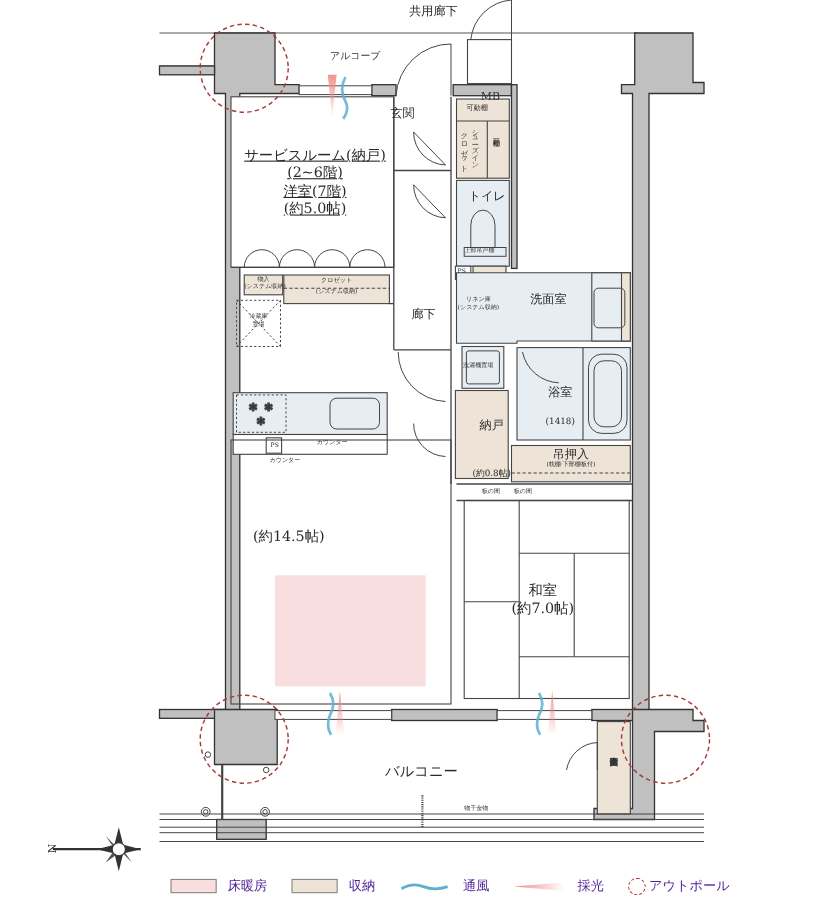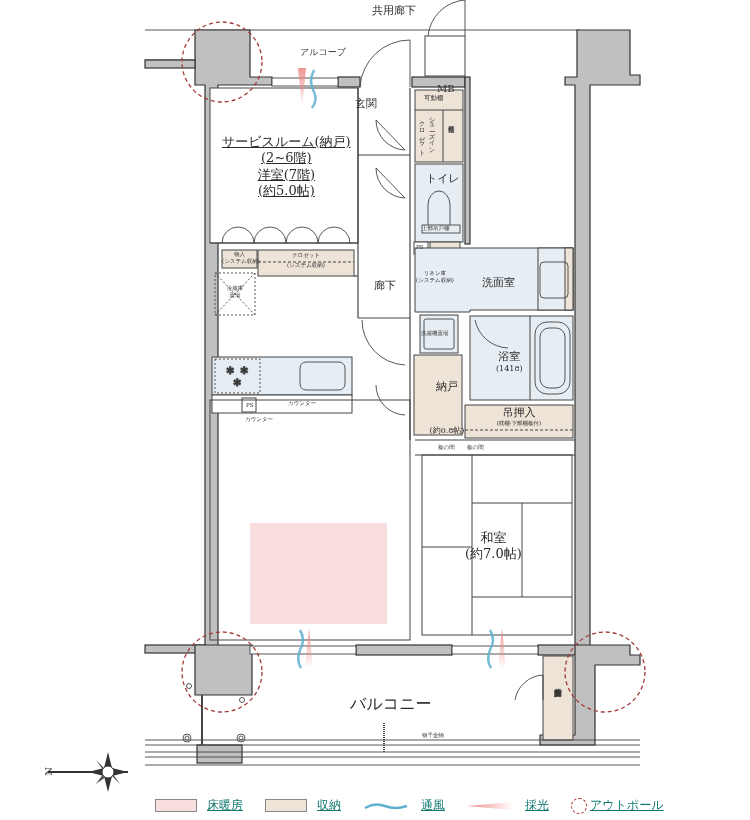--- a/index.html
+++ b/index.html
@@ -4,21 +4,21 @@
 <style>
   html,body{margin:0;padding:0;background:#fff;}
   body{width:750px;height:820px;position:relative;overflow:hidden;font-family:"DejaVu Serif","Liberation Serif",serif;color:#222;}
   #plan{position:absolute;left:0;top:0;width:750px;height:820px;}
   .lbl{position:absolute;white-space:nowrap;text-align:center;line-height:1.25;color:#2a2a2a;font-family:"DejaVu Serif","Liberation Serif",serif;}
   .lbl.big{font-size:13px;}
   .lbl.mid{font-size:11px;}
   .lbl.sm{font-size:7px;color:#333;}
   .lbl.xs{font-size:5.5px;color:#333;}
   .vert{writing-mode:vertical-rl;letter-spacing:0px;}
-  .legend{position:absolute;left:155px;top:797px;display:flex;align-items:center;font-size:12px;color:#0f766e;text-decoration:underline;}
+  .legend{position:absolute;left:155px;top:797px;display:flex;align-items:center;font-size:12px;color:#4c1d95;}
   .legend .item{display:flex;align-items:center;margin-right:22px;}
   .swatch{width:40px;height:11px;border:1px solid #888;margin-right:10px;}
   .wind,.light{width:46px;height:12px;margin-right:12px;}
   .ring{width:14px;height:14px;border:1.3px dashed #a33;border-radius:50%;margin-right:3px;}
 </style>
 </head>
 <body>
 
 <svg id="plan" viewBox="0 0 750 820" xmlns="http://www.w3.org/2000/svg">
   <defs>
@@ -236,45 +236,46 @@
 </div>
 <div class="lbl xs" style="left:246px;top:402px;">PS</div>
 <div class="lbl xs" style="left:288px;top:400px;">カウンター</div>
 <div class="lbl xs" style="left:245px;top:416px;">カウンター</div>
 
 <div class="lbl xs" style="left:416px;top:244px;">PS</div>
 <div class="lbl xs" style="left:416px;top:270px;">
   <div>リネン庫</div>
   <div>(システム収納)</div>
 </div>
-<div class="lbl mid" style="left:482px;top:276px;">洗面室</div>
+<div class="lbl mid" style="left:482px;top:265px;">洗面室</div>
 <div class="lbl xs" style="left:421px;top:330px;">洗濯機置場</div>
 <div class="lbl mid" style="left:496px;top:350px;">
   <div>浴室</div>
-  <div style="font-size:8px;">(1418)</div>
+  <div style="font-size:8px;margin-top:14px;">(1418)</div>
 </div>
 <div class="lbl mid" style="left:416px;top:380px;width:62px;">
   <div>納戸</div>
   <div style="font-size:8px;margin-top:32px;">(約0.8帖)</div>
 </div>
 <div class="lbl mid" style="left:465px;top:406px;width:108px;">
   <div>吊押入</div>
   <div style="font-size:5.5px;">(枕棚·下部棚板付)</div>
 </div>
 <div class="lbl xs" style="left:438px;top:444px;">板の間</div>
 <div class="lbl xs" style="left:467px;top:444px;">板の間</div>
 
 <div class="lbl big" style="left:230px;top:481px;">
+  <div>(約14.5帖)</div>
 </div>
 <div class="lbl big" style="left:465px;top:530px;">
   <div>和室</div>
   <div>(約7.0帖)</div>
 </div>
 
-<div class="lbl mid" style="left:350px;top:694px;font-size:16px;">バルコニー</div>
+<div class="lbl mid" style="left:350px;top:694px;font-size:13px;">バルコニー</div>
 <div class="lbl xs" style="left:422px;top:732px;">物干金物</div>
 <div class="lbl sm vert" style="left:552px;top:682px;font-size:8px;">防災備蓄倉庫</div>
 <div class="lbl sm" style="left:45px;top:765px;font-size:10px;transform:rotate(-90deg);">N</div>
 
 <div class="legend">
   <div class="item">
     <div class="swatch" style="background:#f8dede;"></div>
     <span>床暖房</span>
   </div>
   <div class="item">

